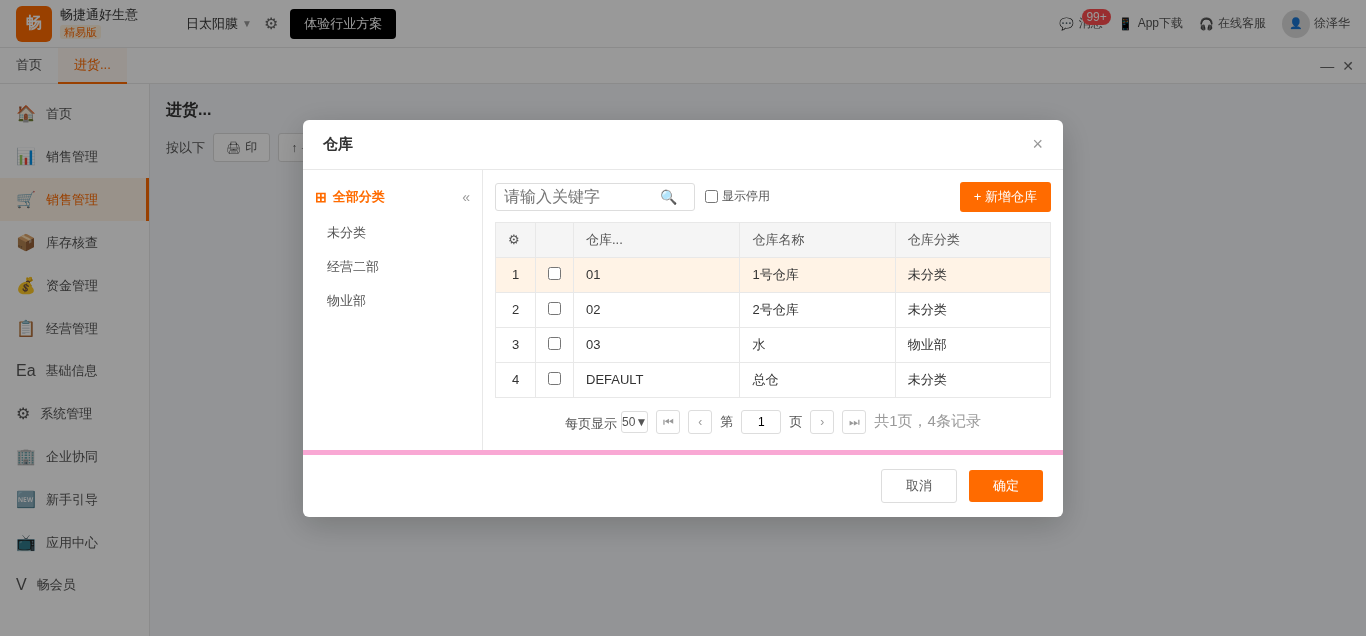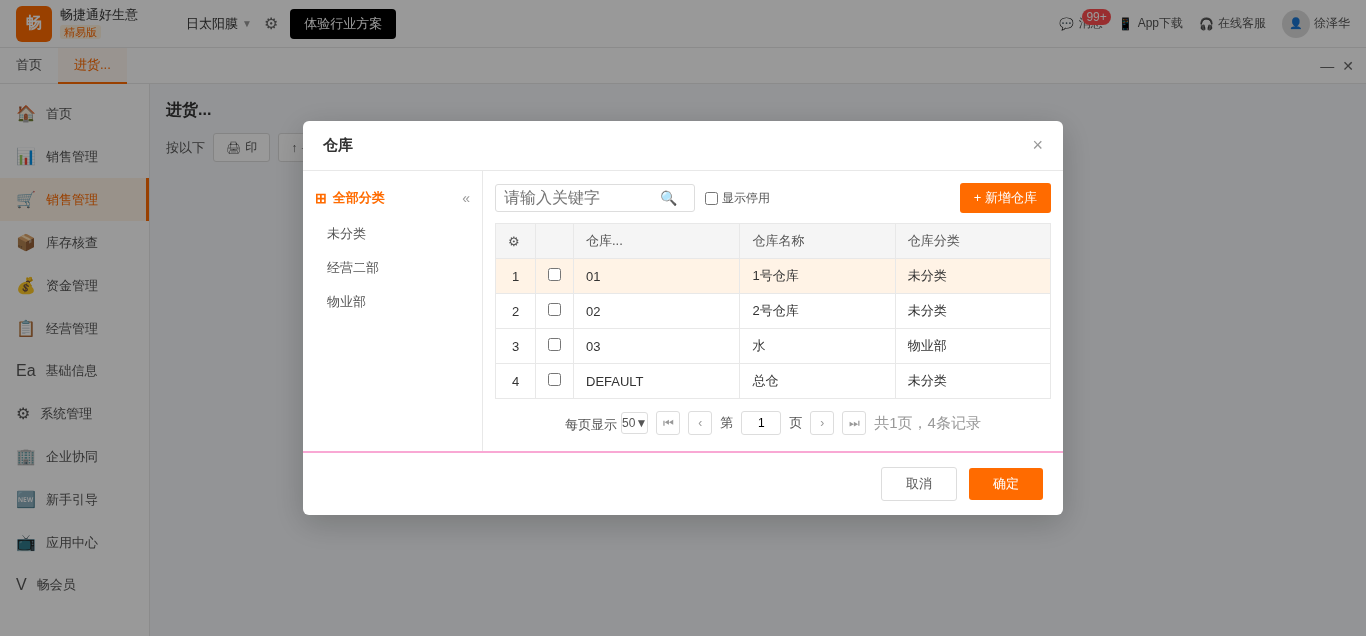--- a/index.html
+++ b/index.html
@@ -364,21 +364,21 @@
     }
     .page-info { color: #999; font-size: 15px; }
 
     
     .dialog-footer {
       display: flex;
       align-items: center;
       justify-content: flex-end;
       gap: 12px;
       padding: 14px 20px;
-      border-top: 2px solid #f9a8d4;
+      border-top: 5px solid #f9a8d4;
     }
     .footer-btn {
       padding: 7px 24px;
       border-radius: 3px;
       cursor: pointer;
       font-size: 13px;
     }
     .footer-btn.cancel {
       border: 1px solid #ddd;
       background: #fff;

